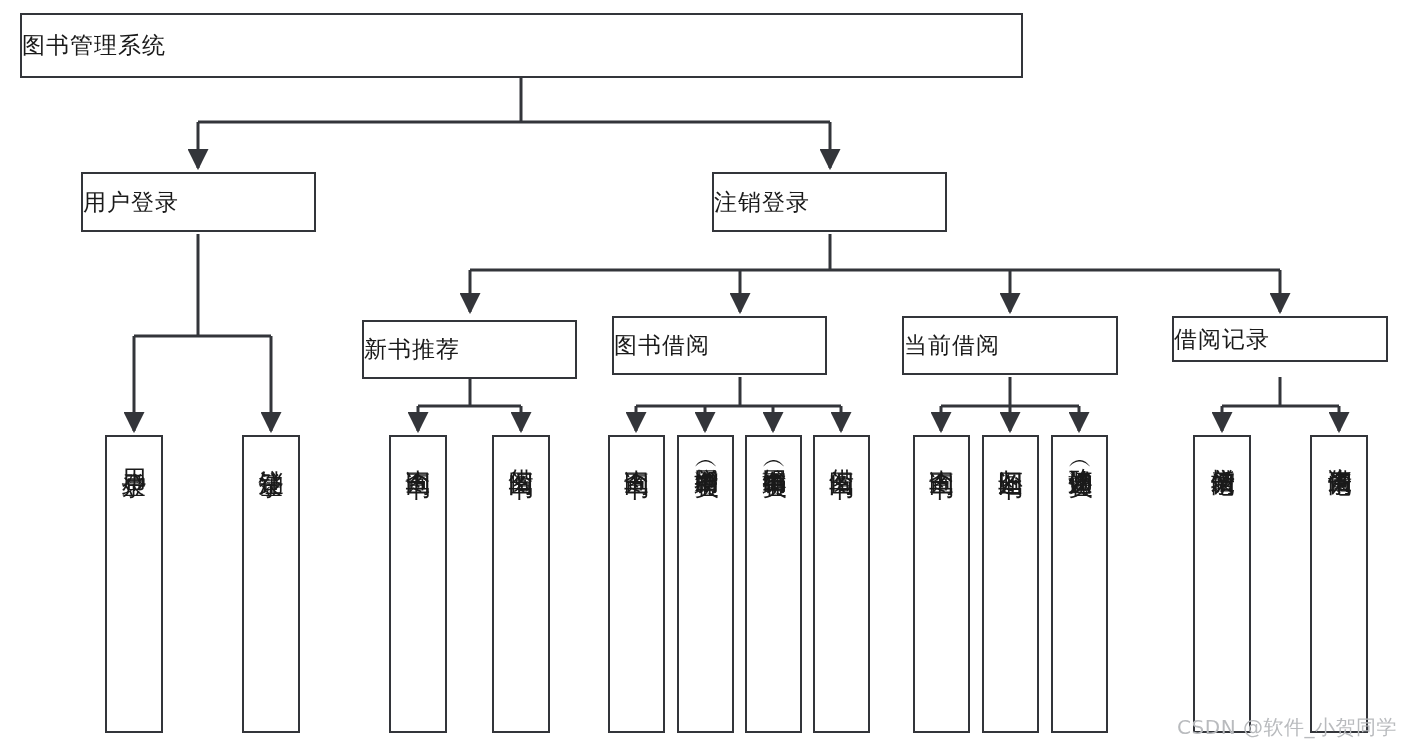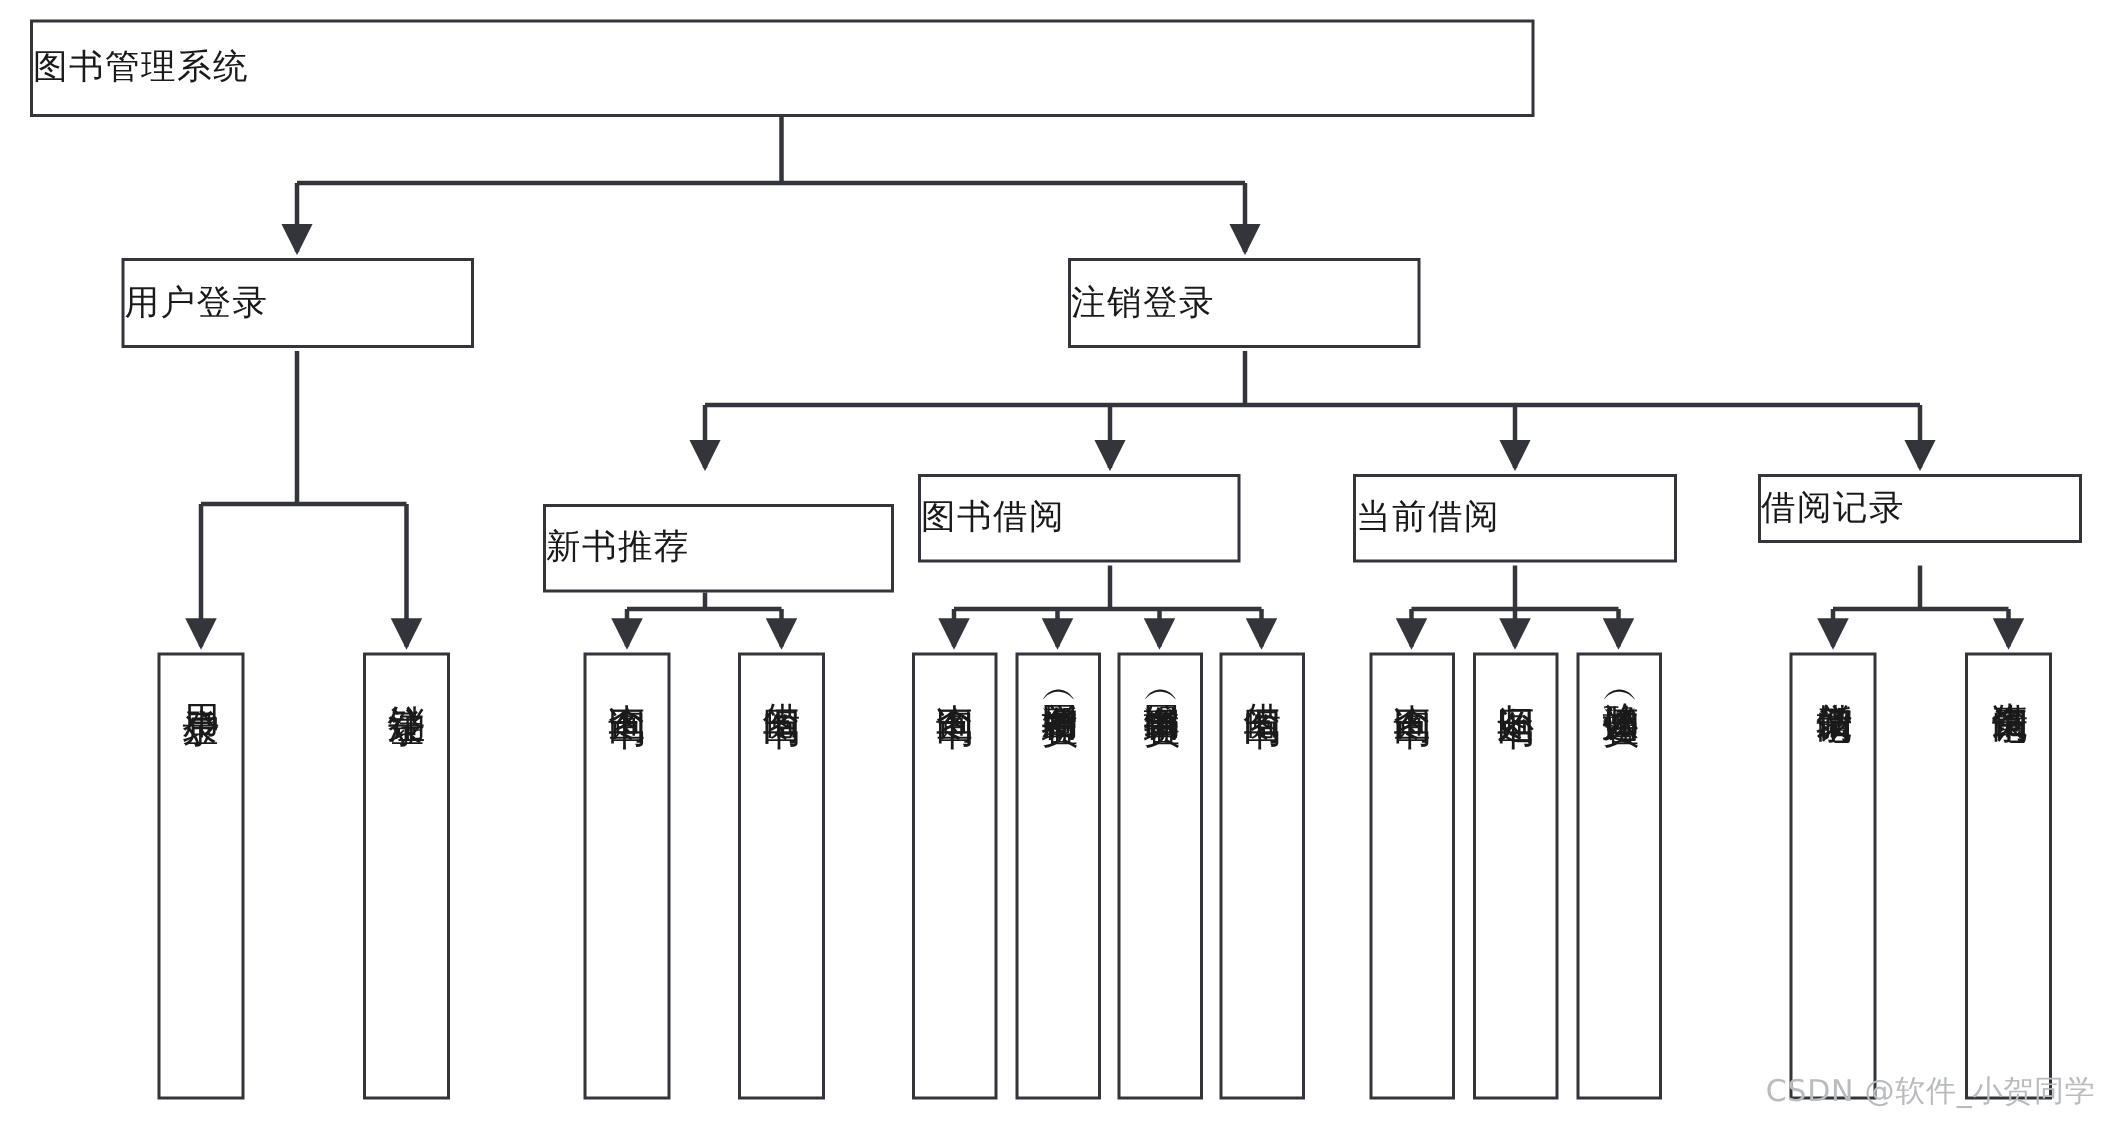--- a/index.html
+++ b/index.html
@@ -131,21 +131,21 @@
     <span class="node-label">图书管理系统</span>
   </div>
 
   <div class="node horizontal" style="left:81px; top:172px; width:235px; height:60px;">
     <span class="node-label">用户登录</span>
   </div>
   <div class="node horizontal" style="left:712px; top:172px; width:235px; height:60px;">
     <span class="node-label">注销登录</span>
   </div>
 
-  <div class="node horizontal" style="left:362px; top:336px; width:234px; height:59px;">
+  <div class="node horizontal" style="left:362px; top:320px; width:215px; height:59px;">
     <span class="node-label">新书推荐</span>
   </div>
   <div class="node horizontal" style="left:612px; top:316px; width:215px; height:59px;">
     <span class="node-label">图书借阅</span>
   </div>
   <div class="node horizontal" style="left:902px; top:316px; width:216px; height:59px;">
     <span class="node-label">当前借阅</span>
   </div>
   <div class="node horizontal" style="left:1172px; top:316px; width:216px; height:46px;">
     <span class="node-label">借阅记录</span>

